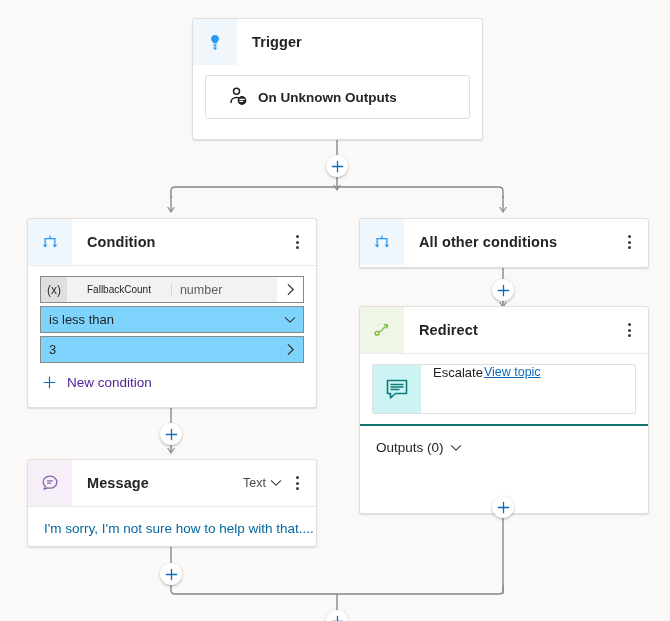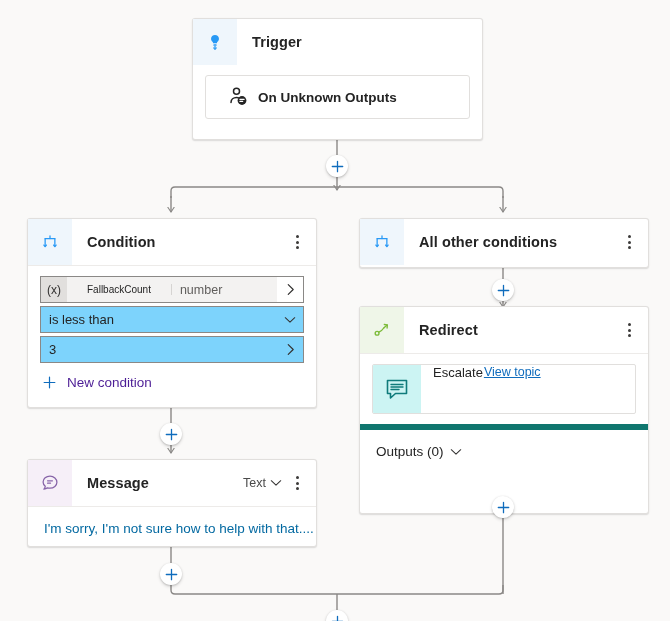--- a/index.html
+++ b/index.html
@@ -202,21 +202,21 @@
     gap: 1px;
   }
   .escalate-title { font-size: 13px; color: #242424; }
   .escalate-link {
     font-size: 12.5px;
     color: #0f6cbd;
     text-decoration: underline;
     cursor: pointer;
   }
   .outputs-row {
-    border-top: 6px solid #0f766e;
+    border-top: 2px solid #0f766e;
     height: 42px;
     display: flex;
     align-items: center;
     padding-left: 16px;
     gap: 6px;
     font-size: 13.5px;
     color: #242424;
     cursor: pointer;
   }
 

